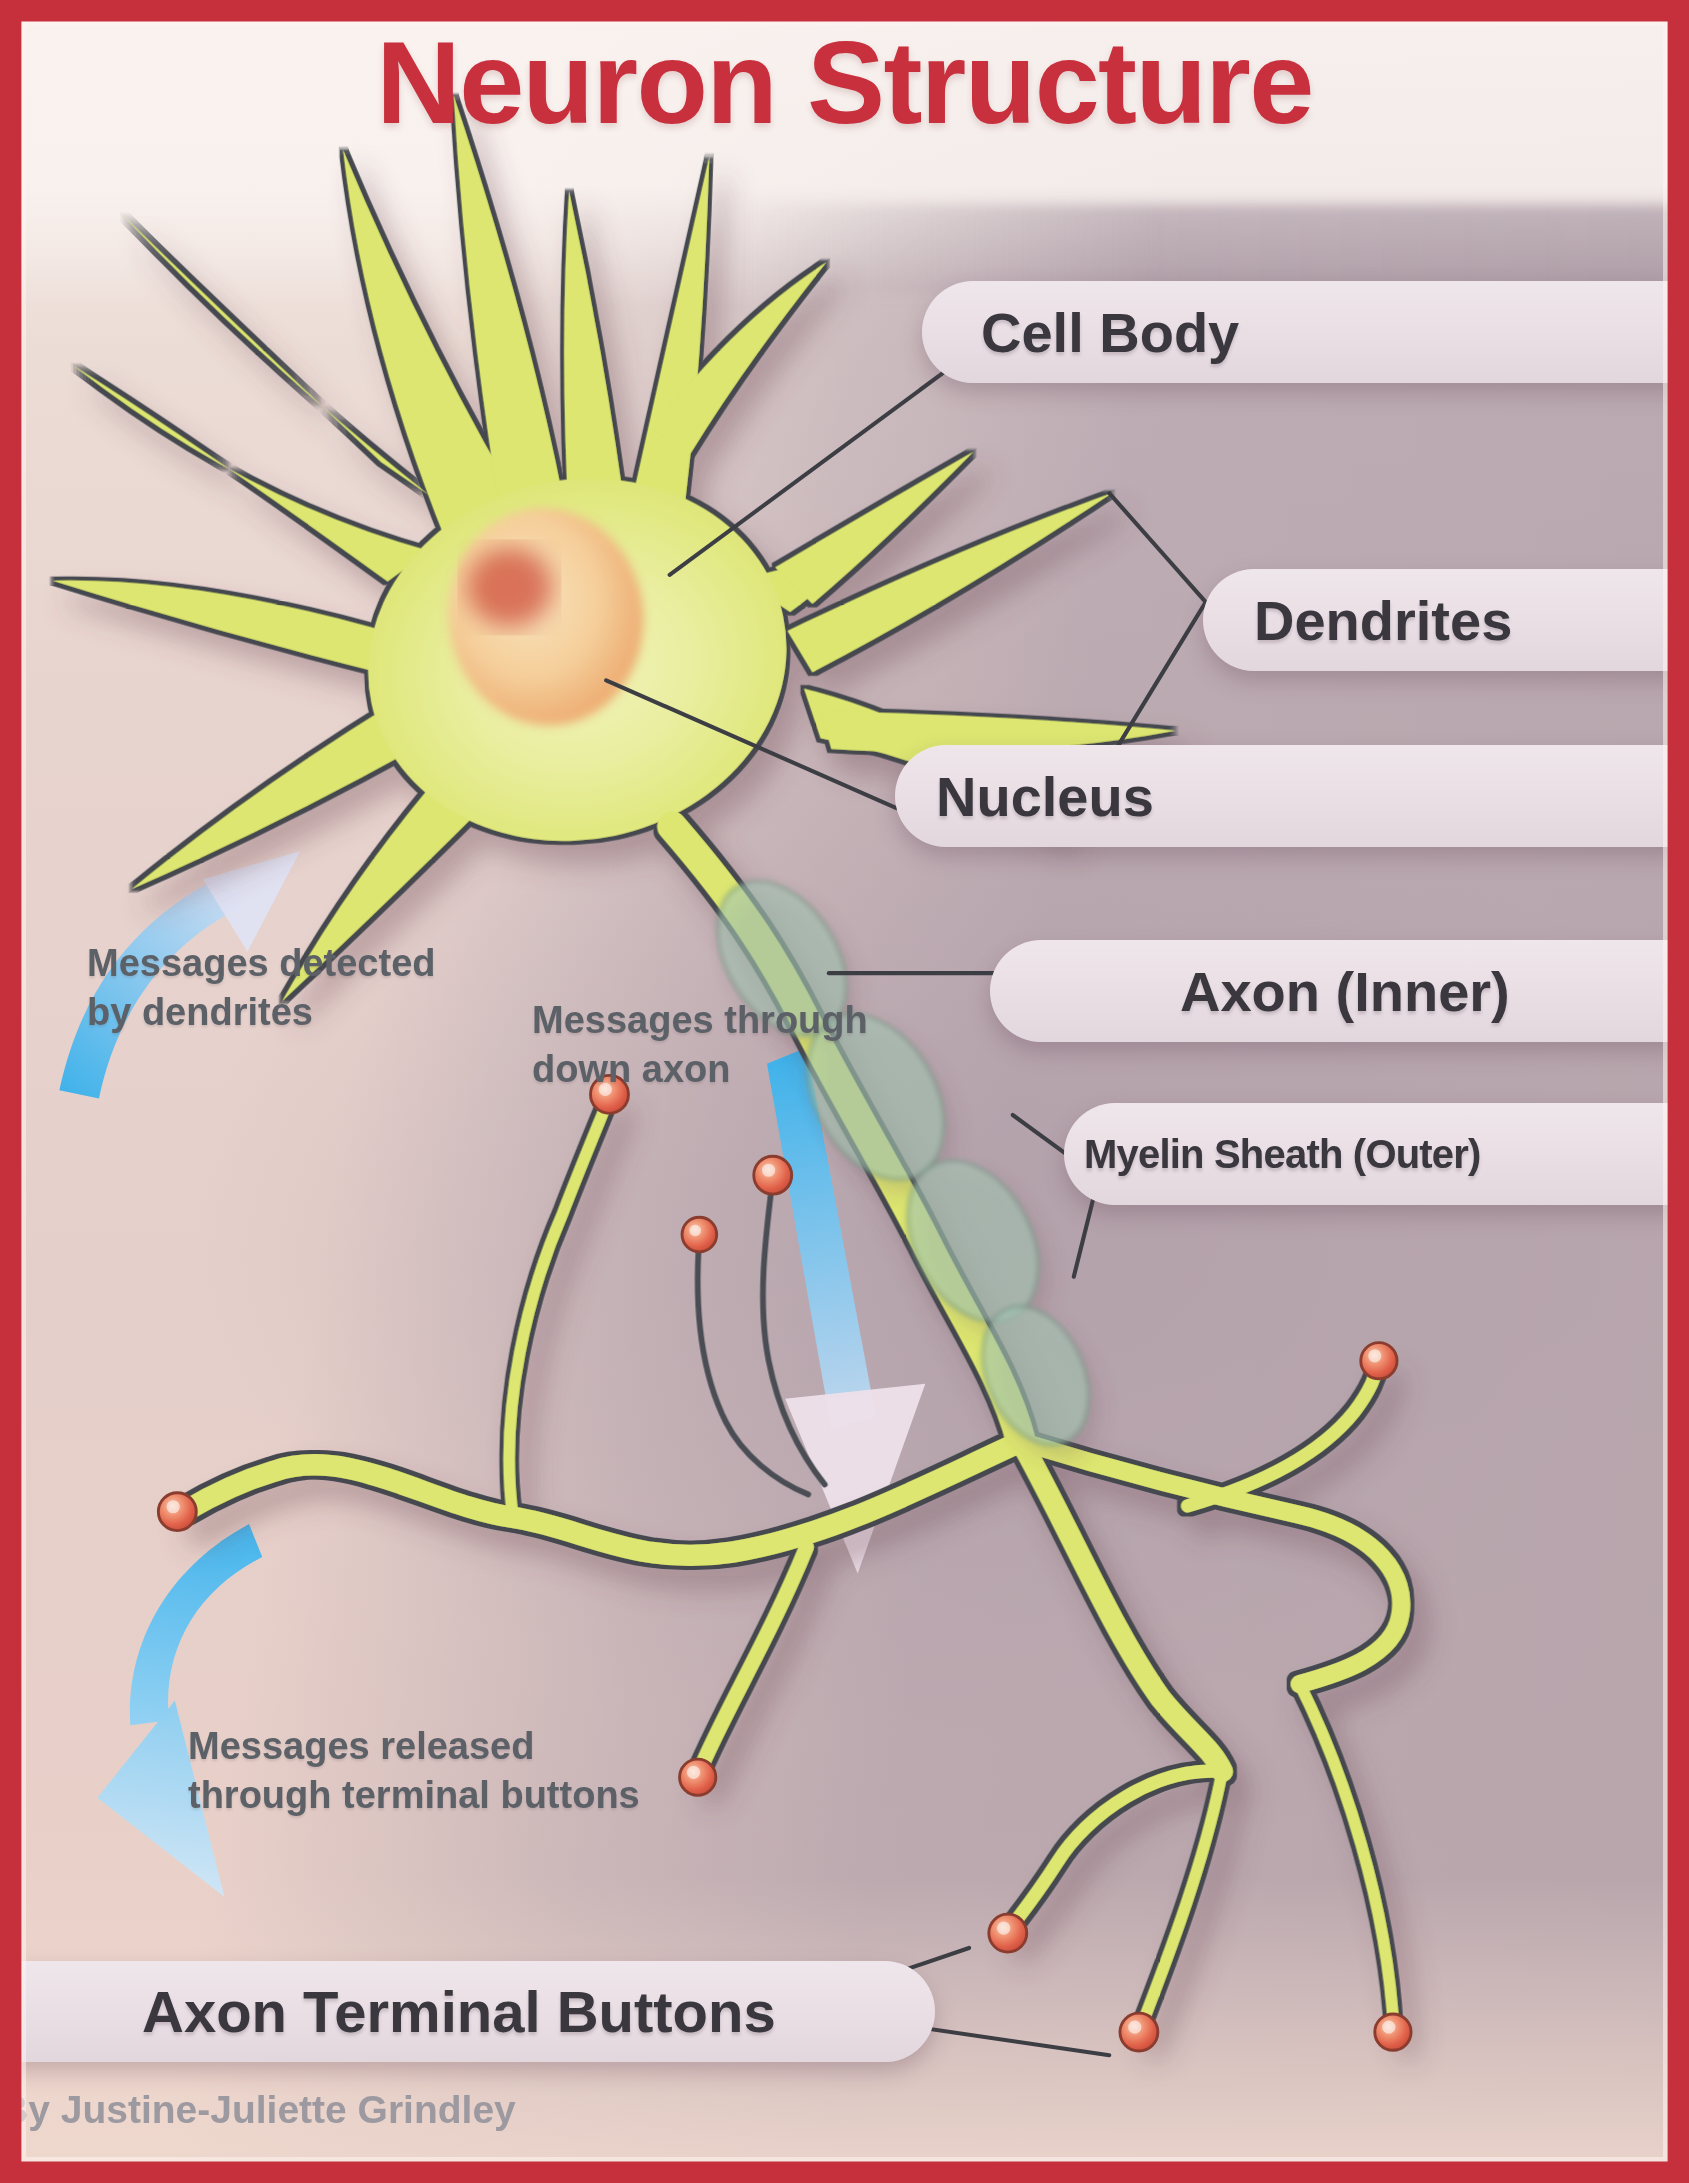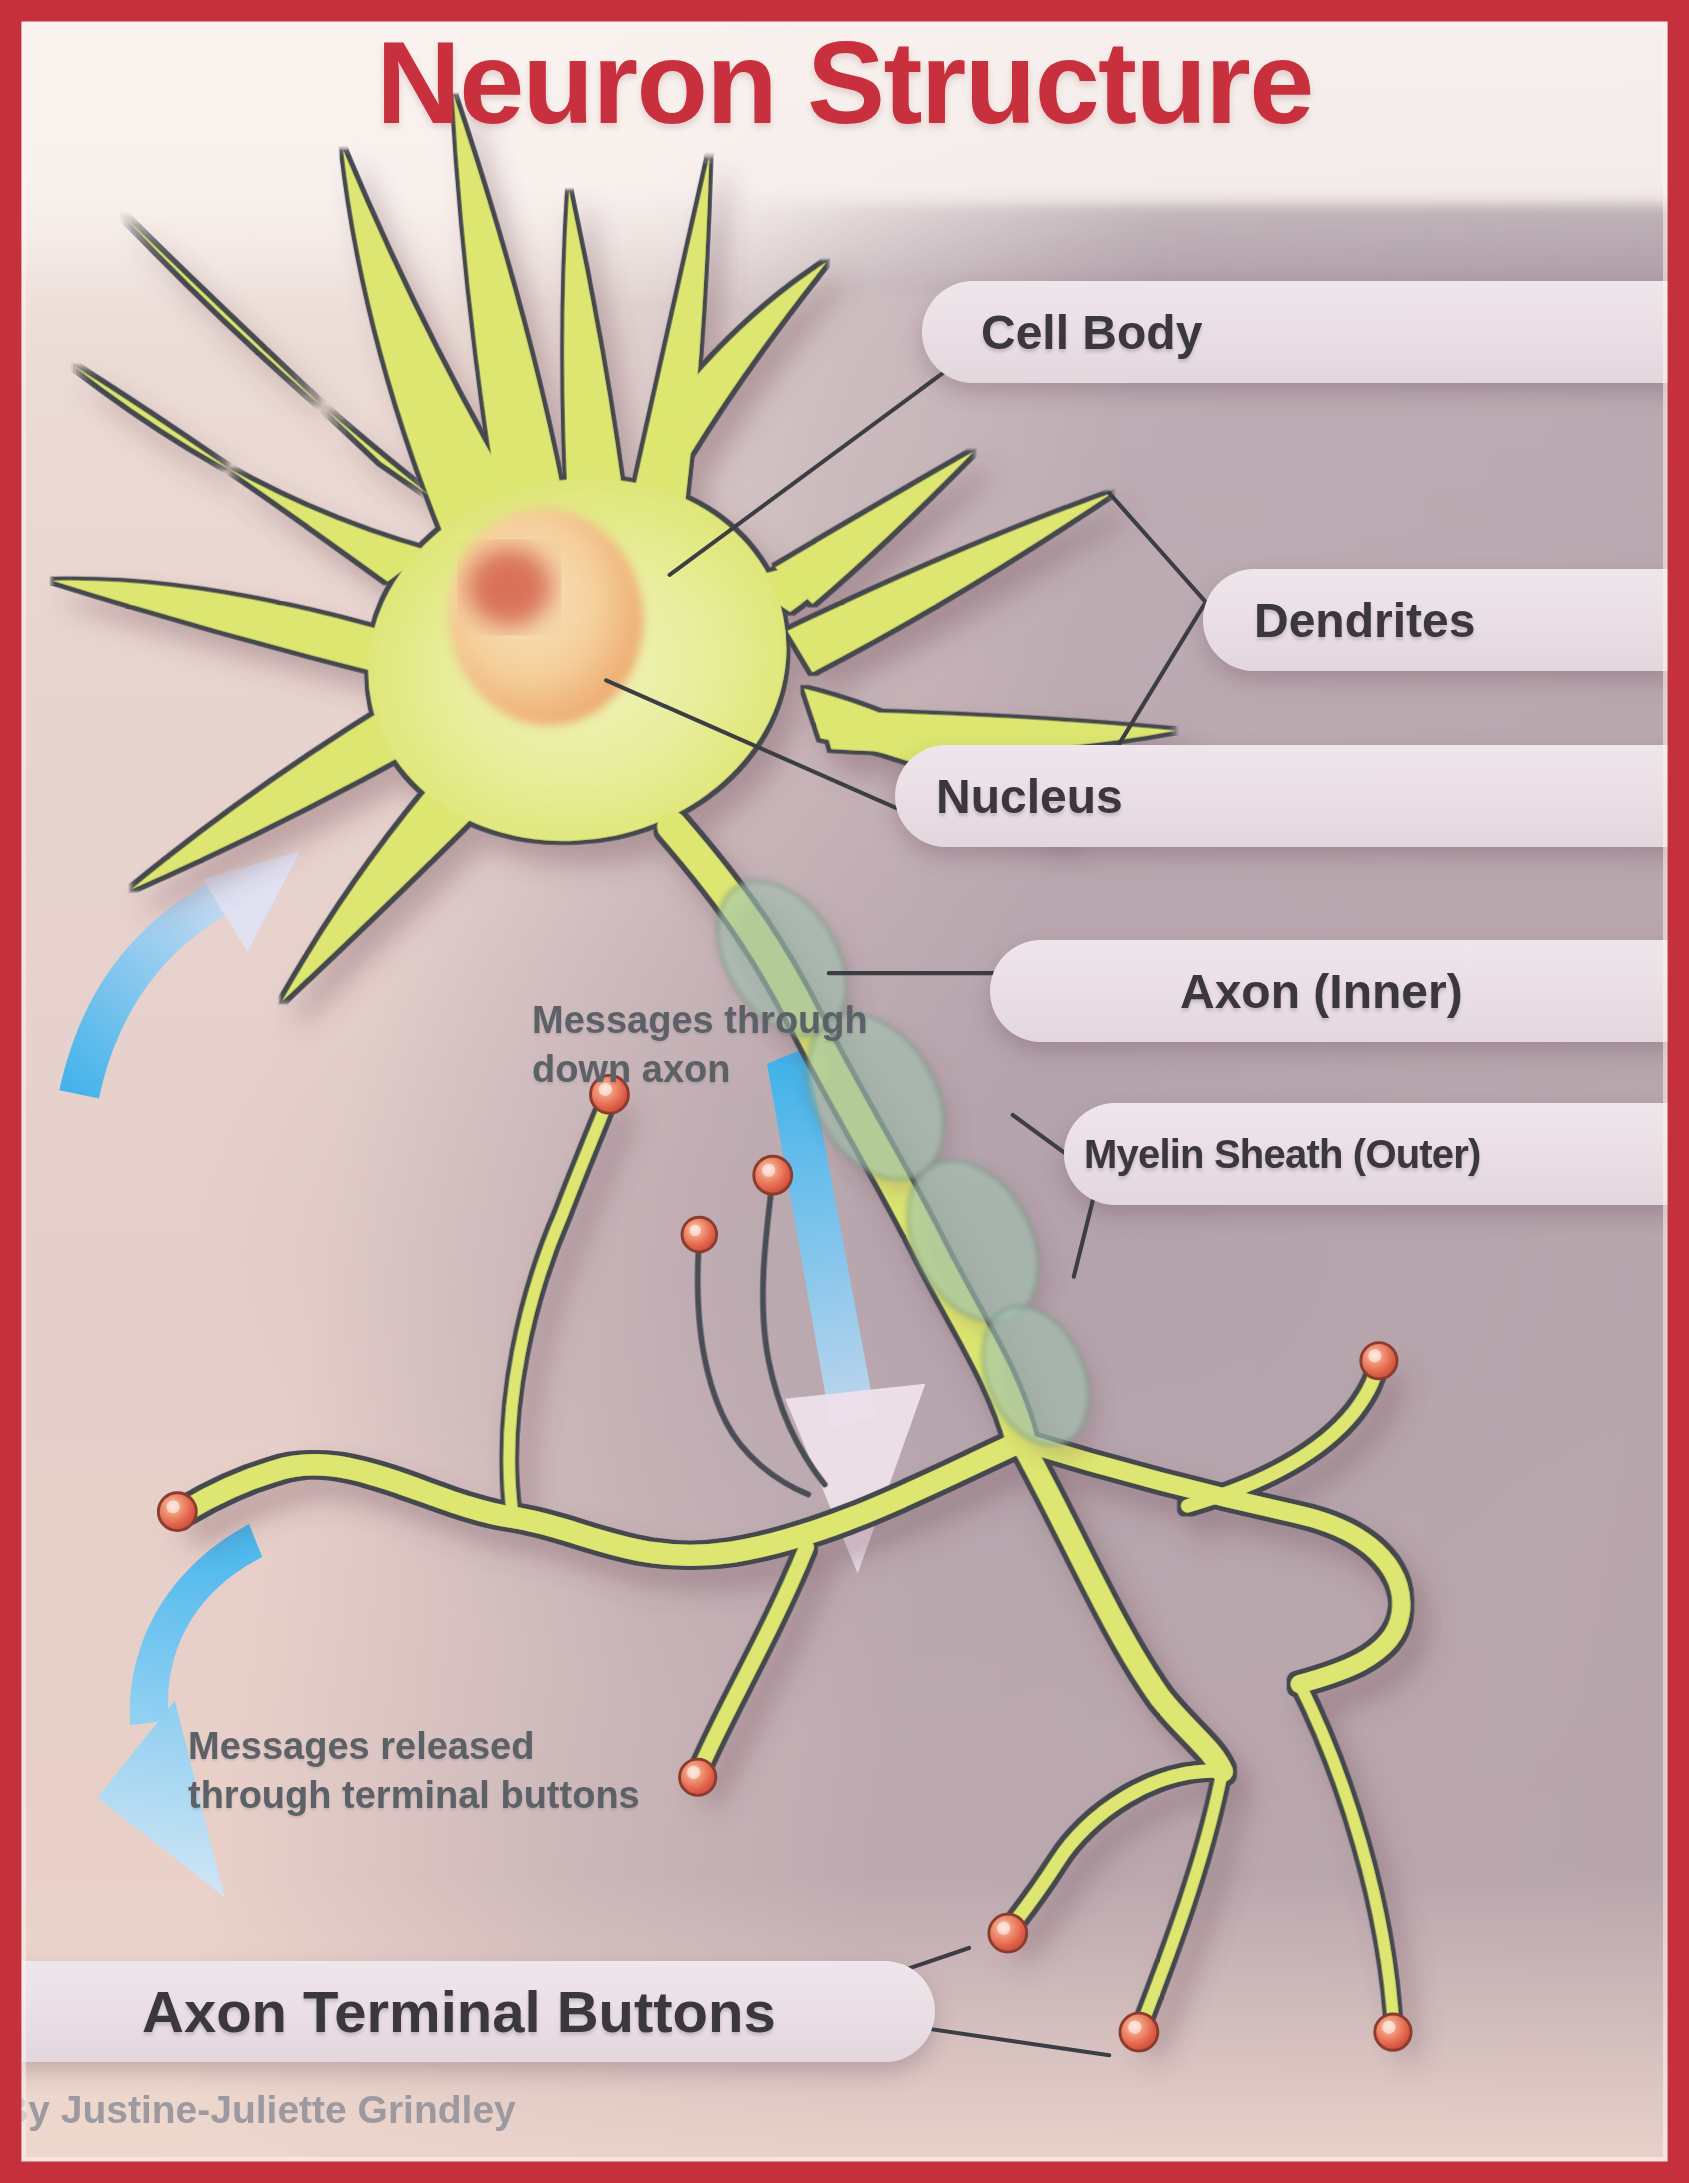--- a/index.html
+++ b/index.html
@@ -21,21 +21,21 @@
 
   .title{position:absolute;top:15px;left:0;right:0;margin:0;text-align:center;z-index:40;
     font-size:117px;font-weight:bold;letter-spacing:-1.6px;color:#c9303e;
     text-shadow:0 4.1px 6.6px rgba(130,60,60,.18);}
 
   .art{position:absolute;left:0;top:0;z-index:10;}
 
   .pill{position:absolute;height:102px;z-index:30;display:flex;align-items:center;
     background:linear-gradient(to bottom,#efe6eb,#e3d7de);
     border-radius:58px;box-shadow:0 10px 21.4px rgba(96,66,84,.28);
-    font-weight:bold;font-size:48px;color:#3a383e;white-space:nowrap;
+    font-weight:bold;font-size:56px;color:#3a383e;white-space:nowrap;
     text-shadow:0 2.5px 3.3px rgba(80,60,75,.22);}
   .pill-right{right:0;border-top-right-radius:0;border-bottom-right-radius:0;}
   .pill-cellbody{top:281px;left:922px;padding-left:59px;}
   .pill-dendrites{top:569px;left:1203px;padding-left:51px;}
   .pill-nucleus{top:745px;left:895px;padding-left:41px;}
   .pill-axon{top:940px;left:990px;padding-left:190px;}
   .pill-myelin{top:1103px;left:1064px;padding-left:20px;font-size:40px;letter-spacing:-0.8px;}
   .pill-terminal{top:1961px;left:0;width:793px;height:101px;z-index:30;
     border-radius:0 53px 53px 0;padding-left:142px;font-size:58px;}
 
@@ -222,20 +222,24 @@
     </g>
   </svg>
 
   <div class="pill pill-right pill-cellbody">Cell Body</div>
   <div class="pill pill-right pill-dendrites">Dendrites</div>
   <div class="pill pill-right pill-nucleus">Nucleus</div>
   <div class="pill pill-right pill-axon">Axon (Inner)</div>
   <div class="pill pill-right pill-myelin">Myelin Sheath (Outer)</div>
   <div class="pill pill-terminal">Axon Terminal Buttons</div>
 
+  <div class="note note-detected">
+    <div>Messages detected</div>
+    <div>by dendrites</div>
+  </div>
   <div class="note note-travel">
     <div>Messages through</div>
     <div>down axon</div>
   </div>
   <div class="note note-released">
     <div>Messages released</div>
     <div>through terminal buttons</div>
   </div>
 
   <div class="credit">By Justine-Juliette Grindley</div>

